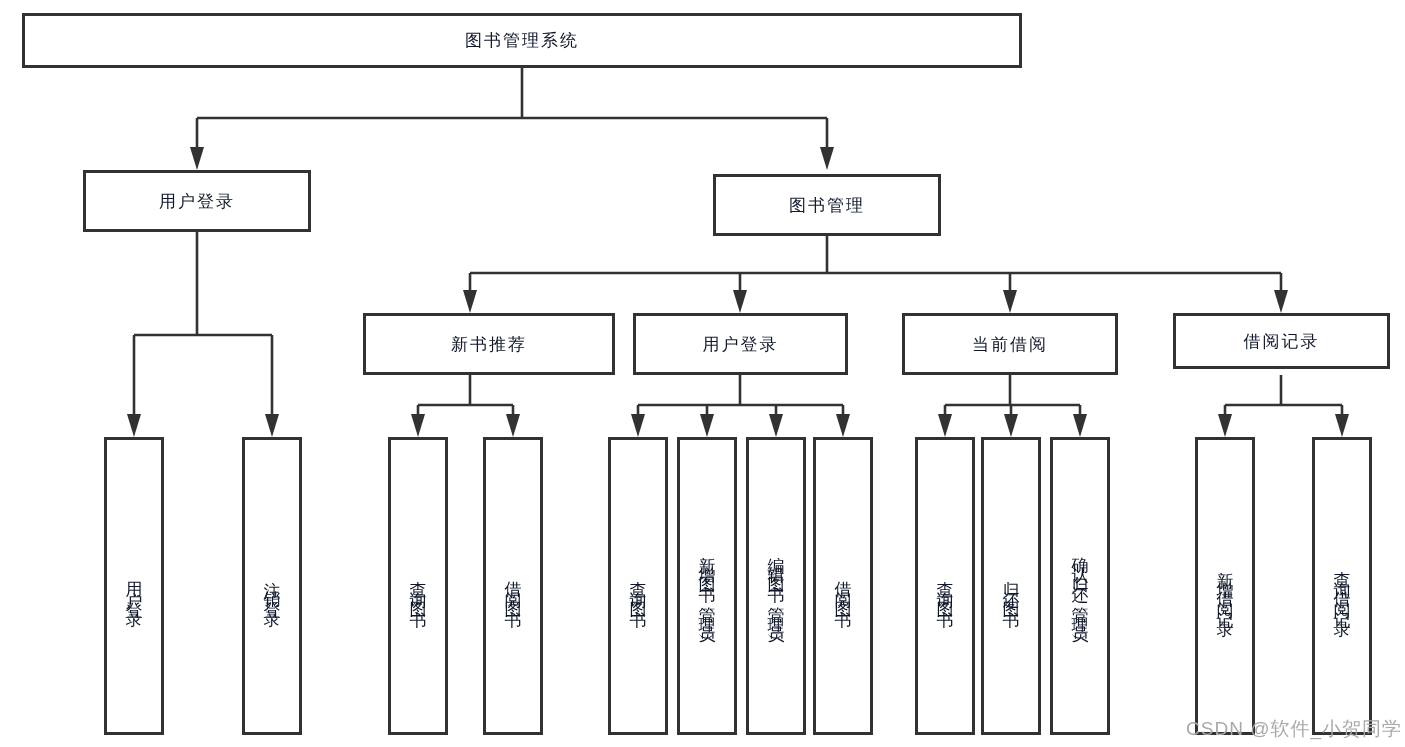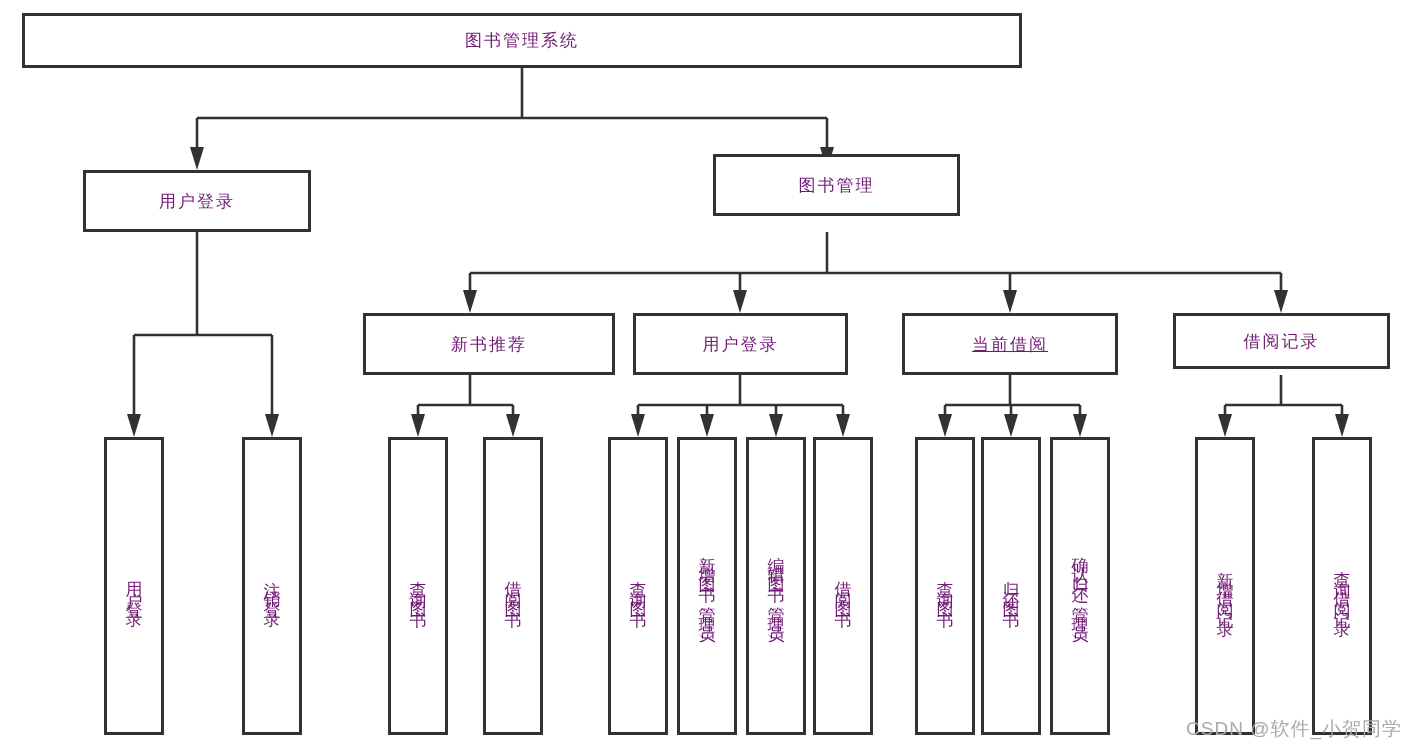--- a/index.html
+++ b/index.html
@@ -15,45 +15,45 @@
     position: absolute;
     left: 0; top: 0;
     width: 1405px; height: 747px;
     pointer-events: none;
   }
   .node {
     position: absolute;
     box-sizing: border-box;
     border: 3px solid #323232;
     background: #ffffff;
-    color: #701a75;
+    color: #0f172a;
     display: flex;
     align-items: center;
     justify-content: center;
     font-size: 17px;
     letter-spacing: 2px;
     z-index: 2;
   }
   .node.vert {
     writing-mode: vertical-rl;
     text-orientation: mixed;
     letter-spacing: 10px;
     line-height: 1;
     font-size: 17px;
     padding-top: 4px;
   }
   
   .n-root   { left: 22px;  top: 13px;  width: 1000px; height: 55px; }
   
   .n-login  { left: 83px;  top: 170px; width: 228px;  height: 62px; }
-  .n-mgmt   { left: 713px; top: 154px; width: 247px;  height: 62px; font-family: Liberation Serif, serif; }
+  .n-mgmt   { left: 713px; top: 174px; width: 228px;  height: 62px; font-family: Liberation Serif, serif; }
   
   .n-rec    { left: 363px;  top: 313px; width: 252px; height: 62px; }
   .n-borrow { left: 633px;  top: 313px; width: 215px; height: 62px; }
-  .n-cur    { left: 902px;  top: 313px; width: 216px; height: 62px; text-decoration: underline; }
+  .n-cur    { left: 902px;  top: 313px; width: 216px; height: 62px; }
   .n-hist   { left: 1173px; top: 313px; width: 217px; height: 56px; }
   
   .leaf { width: 60px; top: 437px; height: 298px; }
   .n-a1 { left: 104px; }
   .n-a2 { left: 242px; }
   .n-b1 { left: 388px; }
   .n-b2 { left: 483px; }
   .n-c1 { left: 608px; }
   .n-c2 { left: 677px; }
   .n-c3 { left: 746px; }

